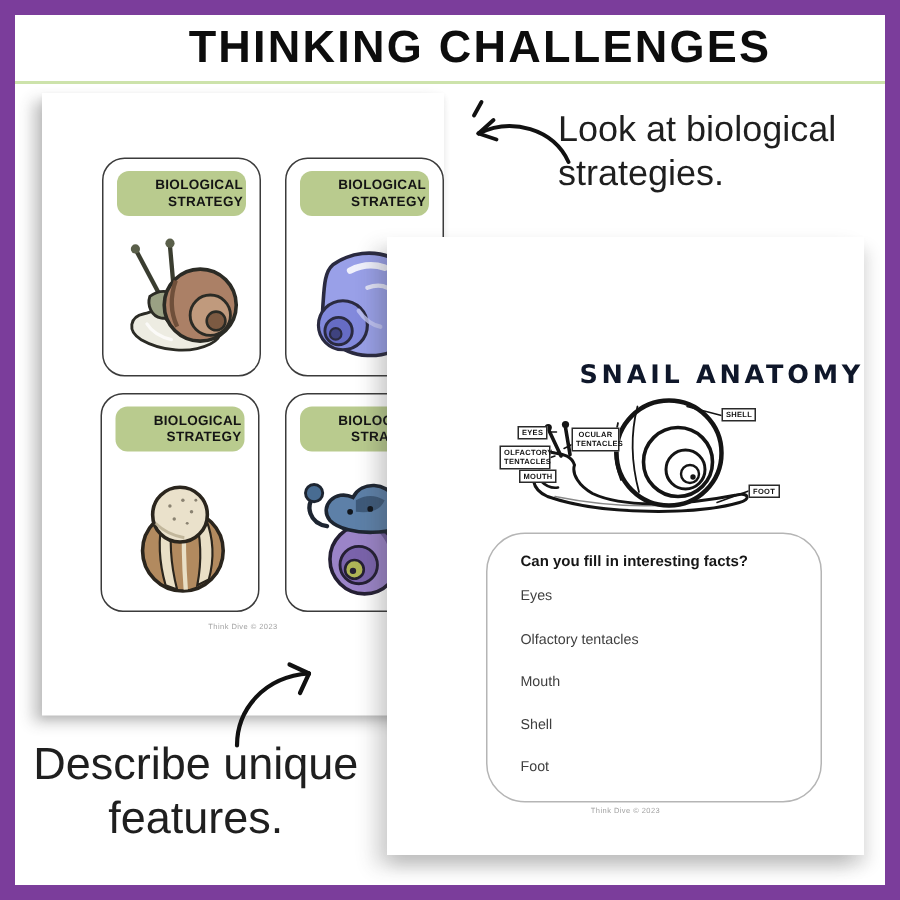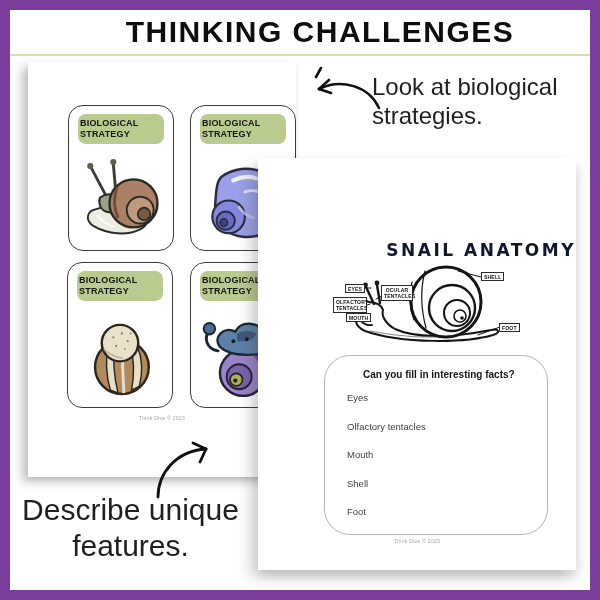--- a/index.html
+++ b/index.html
@@ -28,21 +28,21 @@
     position:absolute;width:106px;height:146px;background:#fff;
     border:1.6px solid #3b3b3b;border-radius:15px;
   }
   .card1{left:40px;top:43px;}
   .card2{left:162px;top:43px;}
   .card3{left:39px;top:200px;}
   .card4{left:162px;top:200px;}
   .card-label{
     position:absolute;top:8px;left:50%;transform:translateX(-50%);
     width:86px;background:#b9cb8e;border-radius:8px;padding:4px 2px;
-    font-size:9px;font-weight:bold;line-height:1.2;text-align:left;
+    font-size:9px;font-weight:bold;line-height:1.2;text-align:right;
     letter-spacing:.2px;color:#141414;
   }
   .card-art{
     position:absolute;top:48px;left:50%;transform:translateX(-50%);
     width:96px;height:94px;
   }
   .page-footer{
     position:absolute;width:100%;text-align:center;
     font-size:5px;color:#a2a2a2;letter-spacing:.3px;
   }
@@ -70,21 +70,21 @@
   .lbl-ocular{left:51px;top:27px;width:32px;}
   .lbl-olfactory{left:3px;top:39px;width:34px;}
   .lbl-mouth{left:16px;top:55px;}
   .lbl-shell{left:151px;top:14px;}
   .lbl-foot{left:169px;top:65px;}
   .facts-box{
     position:absolute;left:66px;top:197px;width:224px;height:180px;
     border:1px solid #b5b5b5;border-radius:26px;background:#fff;
     padding:13px 20px 0 22px;
   }
-  .facts-heading{font-size:10px;font-weight:bold;color:#161616;margin:0 0 12px 16px;}
+  .facts-heading{font-size:10px;font-weight:bold;color:#161616;margin:0 0 12px 0;}
   .fact-item{font-size:9.5px;color:#3f3f3f;margin:0 0 17.5px 0;}
   .anatomy-page .page-footer{top:380px;}
   
   .annotation{
     position:absolute;z-index:4;font-size:24px;line-height:1.2;color:#1f1f1f;
     font-weight:400;
   }
   .annotation-look{left:362px;top:63px;width:220px;text-align:left;}
   .annotation-describe{left:8px;top:482px;width:225px;text-align:center;font-size:30px;}
   .arrow-svg{position:absolute;z-index:4;}

